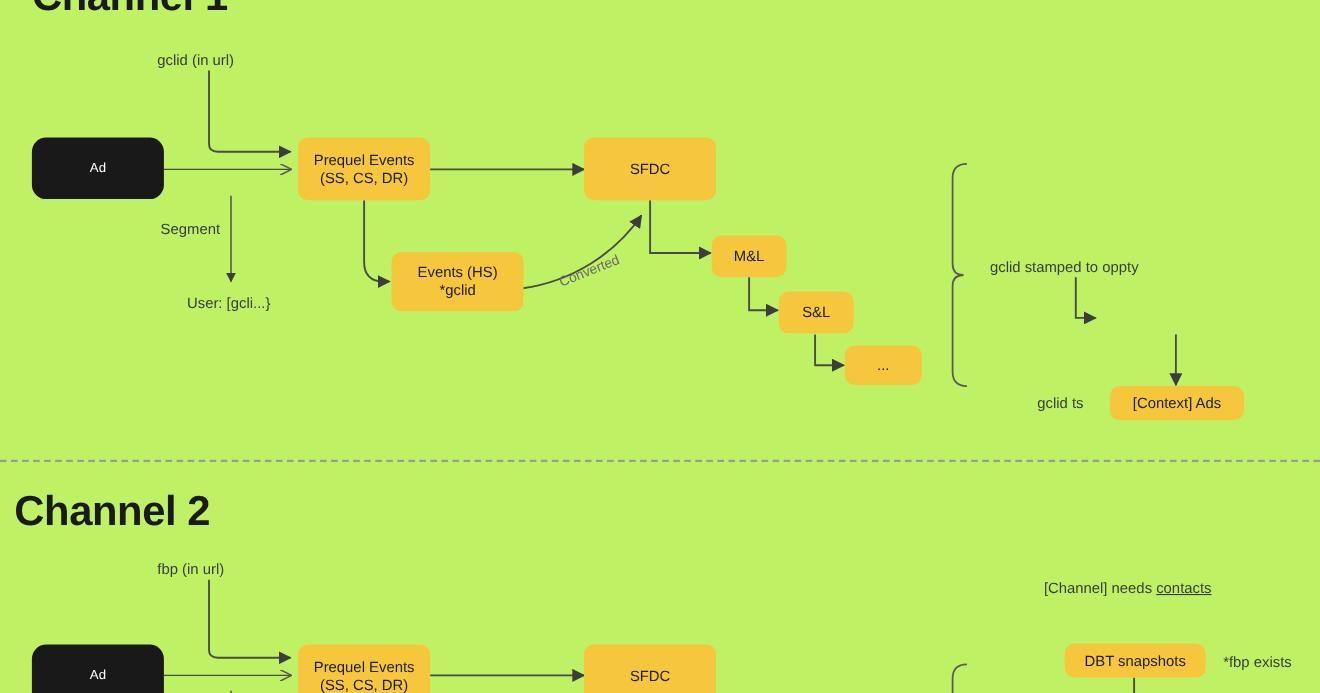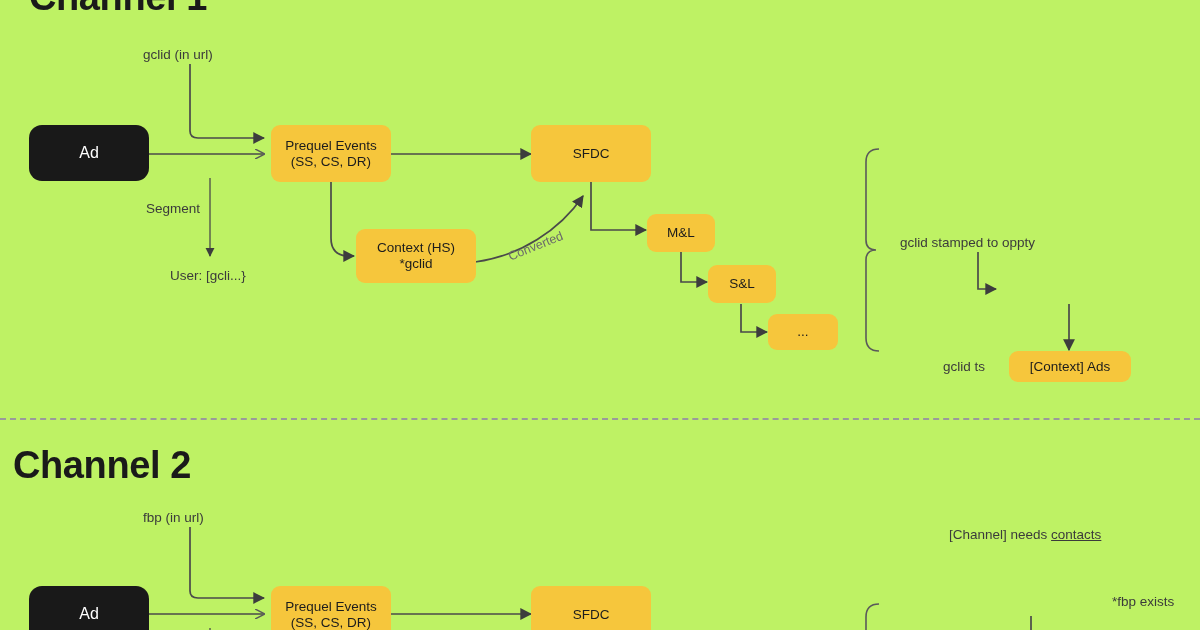--- a/index.html
+++ b/index.html
@@ -39,21 +39,21 @@
     white-space: pre-line;
   }
   .node.yellow {
     background: #f6c63c;
     color: #1c1c1c;
     font-size: 13.5px;
   }
   .node.dark {
     background: #191919;
     color: #ffffff;
-    font-size: 16px;
+    font-size: 12px;
     border-radius: 13px;
   }
   .section-title {
     position: absolute;
     font-family: "Liberation Sans", sans-serif;
     font-weight: bold;
     font-size: 38px;
     color: #1a1a1a;
     letter-spacing: -0.4px;
     white-space: nowrap;
@@ -150,21 +150,21 @@
 
   <div class="node dark" style="left:29px; top:125px; width:120px; height:56px;">Ad</div>
 
   <div class="node yellow" style="left:271px; top:125px; width:120px; height:57px;">Prequel Events
 (SS, CS, DR)</div>
 
   <div class="annot" style="left:146px; top:201px;">Segment</div>
 
   <div class="annot" style="left:170px; top:268px;">User: [gcli...}</div>
 
-  <div class="node yellow" style="left:356px; top:229px; width:120px; height:54px;">Context (HS)
+  <div class="node yellow" style="left:356px; top:229px; width:120px; height:54px;">Events (HS)
 *gclid</div>
 
   <div class="annot rot" style="left:509px; top:250px;">Converted</div>
 
   <div class="node yellow" style="left:531px; top:125px; width:120px; height:57px;">SFDC</div>
 
   <div class="node yellow" style="left:647px; top:214px; width:68px; height:38px;">M&amp;L</div>
 
   <div class="node yellow" style="left:708px; top:265px; width:68px; height:38px;">S&amp;L</div>
 
@@ -187,16 +187,17 @@
 
   <div class="node yellow" style="left:271px; top:586px; width:120px; height:57px;">Prequel Events
 (SS, CS, DR)</div>
 
   <div class="node yellow" style="left:531px; top:586px; width:120px; height:57px;">SFDC</div>
 
   <div class="annot" style="left:949px; top:527px;">
     <span>[Channel] needs </span><span class="ul">contacts</span>
   </div>
 
+  <div class="node yellow" style="left:968px; top:585px; width:128px; height:31px;">DBT snapshots</div>
 
   <div class="annot" style="left:1112px; top:594px;">*fbp exists</div>
 
 </div>
 
 </body></html>

